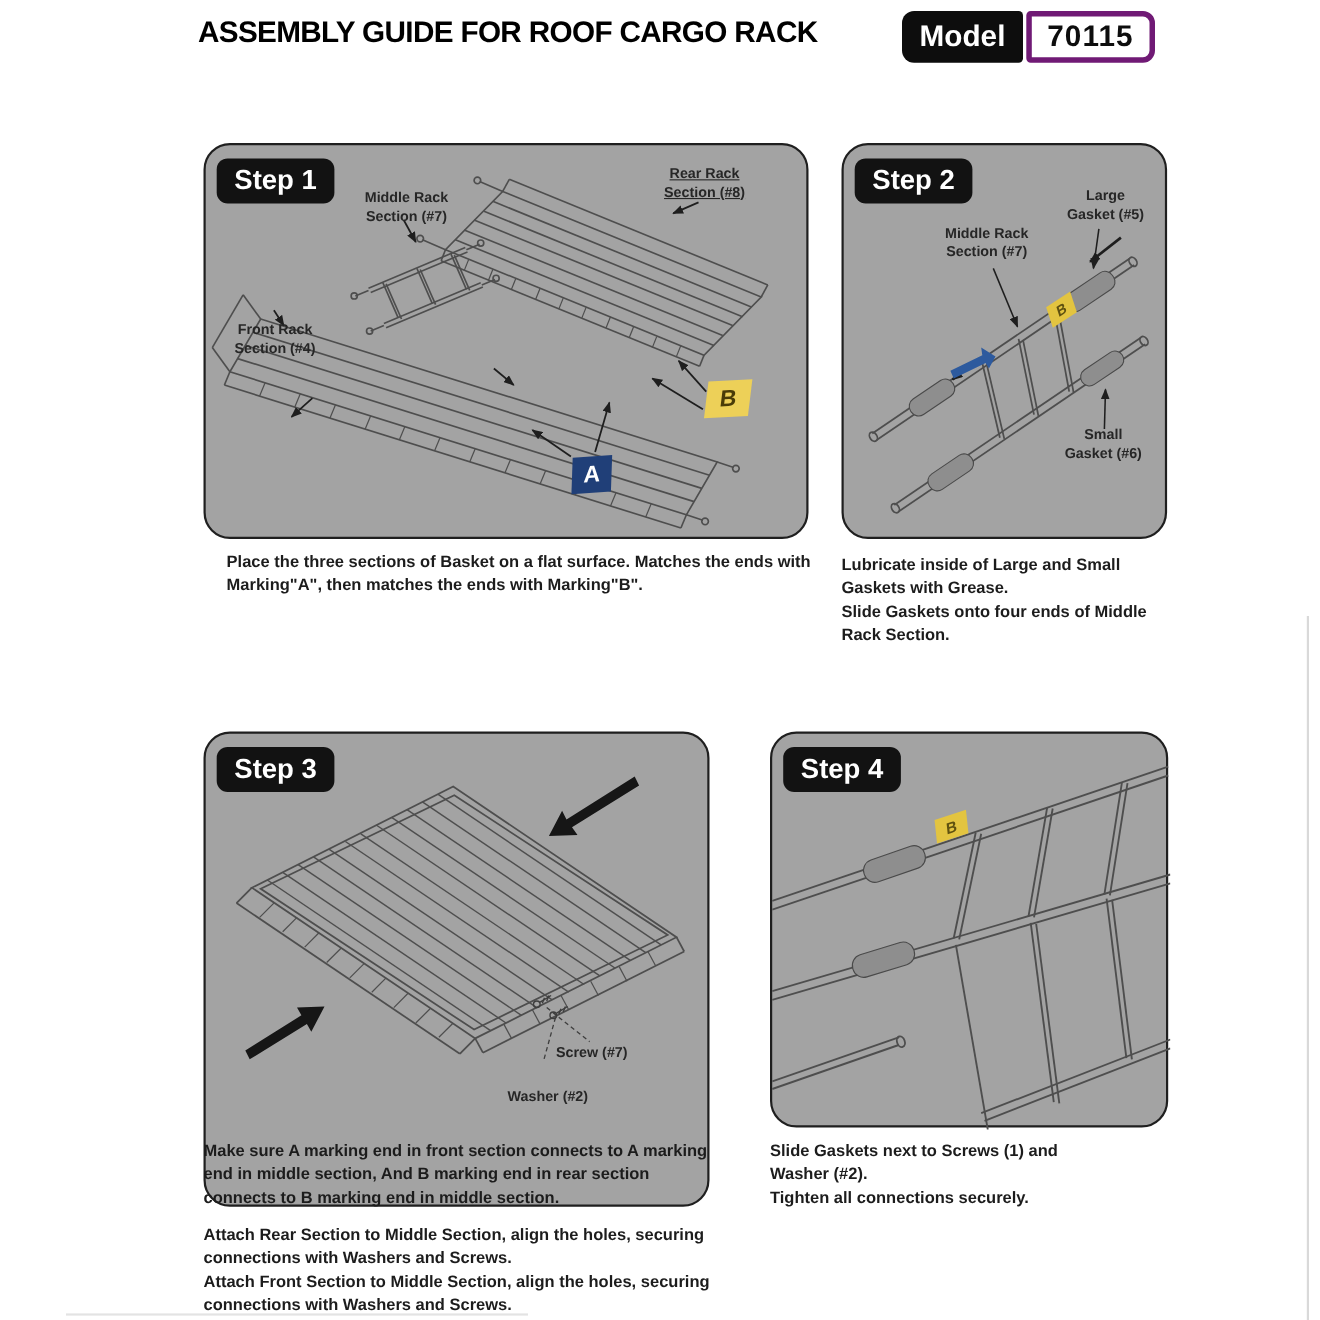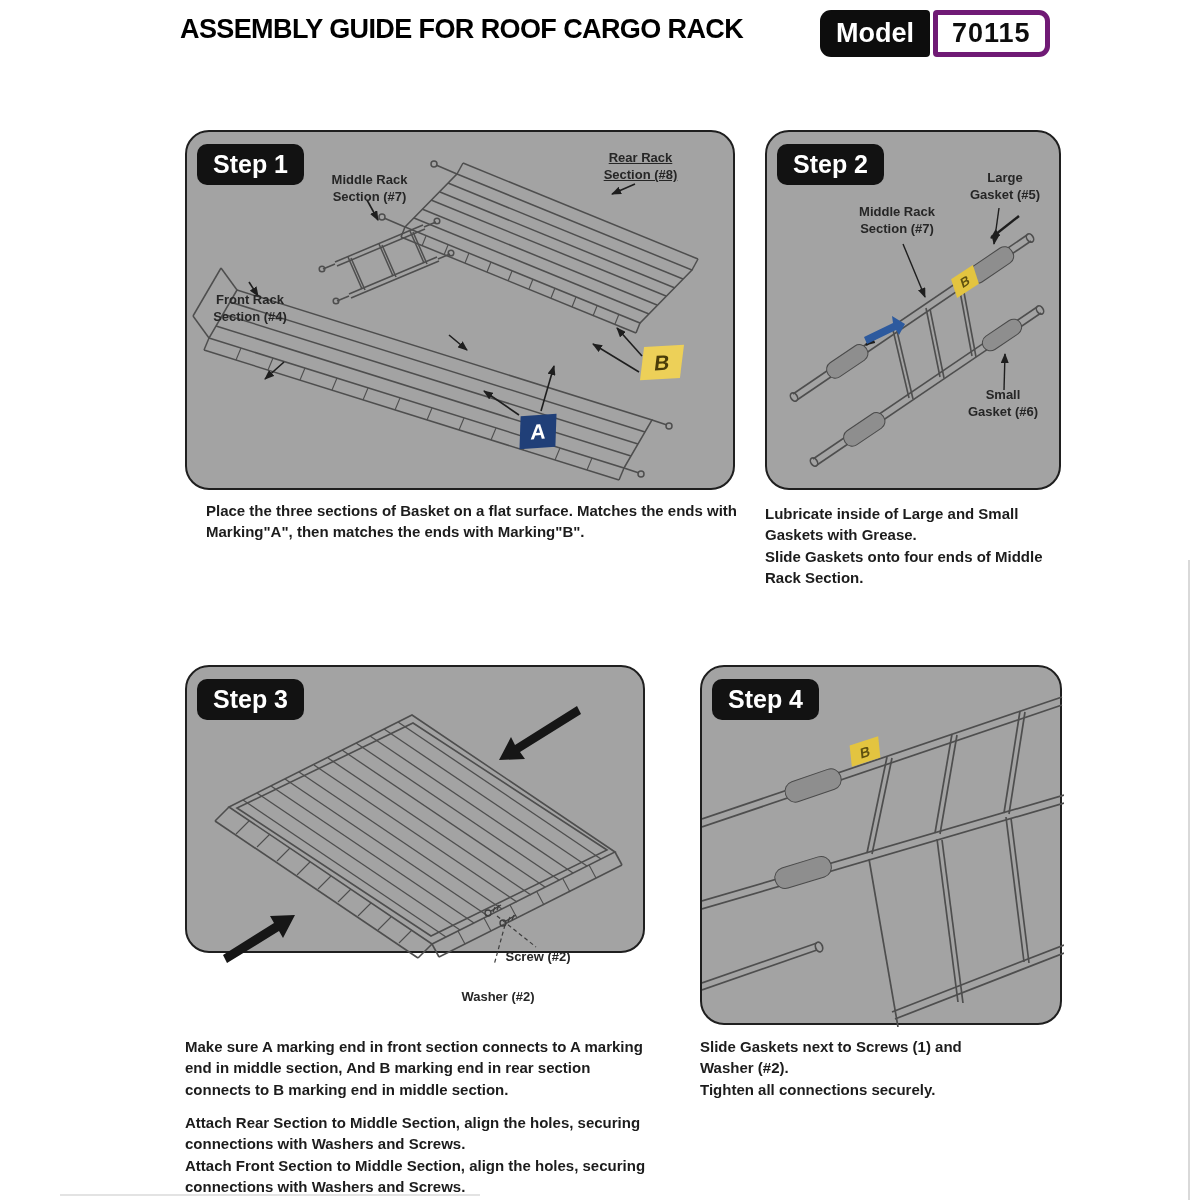--- a/index.html
+++ b/index.html
@@ -23,21 +23,21 @@
   .model-number {
     background:#fff; color:#0d0d0d; font-size:27px; font-weight:bold; letter-spacing:1px;
     padding:0 14px; border:5px solid #701a75; border-radius:4px 11px 11px 4px;
     margin-left:3px; display:flex; align-items:center;
   }
 
   .panel { position:absolute; border:2.5px solid #1f1f1f; border-radius:24px; background:#a3a3a3; }
   .panel svg { position:absolute; left:0; top:0; }
   #p1 { left:185px; top:130px; width:550px; height:360px; }
   #p2 { left:765px; top:130px; width:296px; height:360px; }
-  #p3 { left:185px; top:665px; width:460px; height:288px;padding-left:20px; }
+  #p3 { left:185px; top:665px; width:460px; height:432px;padding-left:20px; }
   #p4 { left:700px; top:665px; width:362px; height:360px; }
 
   .step-badge {
     position:absolute; left:10px; top:12px; background:#121212; color:#fff;
     font-size:25px; font-weight:bold; padding:6px 16px; border-radius:10px; z-index:3;
   }
   .dlabel {
     position:absolute; font-size:13px; font-weight:bold; color:#262626;
     text-align:center; line-height:1.3; white-space:pre-line; z-index:2;
   }
@@ -307,21 +307,21 @@
       <line x1="319" y1="254" x2="329" y2="248"></line>
       <line x1="321" y1="255" x2="323" y2="250"></line>
       <line x1="325" y1="253" x2="327" y2="248"></line>
     </g>
     <g stroke="#3e3e3e" stroke-width="1.2" stroke-dasharray="4,3" fill="none">
       <line x1="310" y1="249" x2="349" y2="280"></line>
       <line x1="318" y1="258" x2="307" y2="298"></line>
     </g>
   </svg>
 
-  <div class="dlabel" style="left:305px; top:282px; width:92px;">Screw (#2)</div>
+  <div class="dlabel" style="left:305px; top:282px; width:92px;">Screw (#7)</div>
   <div class="dlabel" style="left:262px; top:300px; width:98px;margin-top:22px;">Washer (#2)</div>
 </div>
 
 <div class="panel" id="p4">
   <div class="step-badge">Step 4</div>
 
   <svg viewBox="0 0 362 360" width="362" height="360">
     <g fill="none" stroke="#4e4e4e" stroke-width="1.7">
       <line x1="0" y1="152" x2="360" y2="30"></line>
         <line x1="0" y1="160" x2="360" y2="38"></line>

